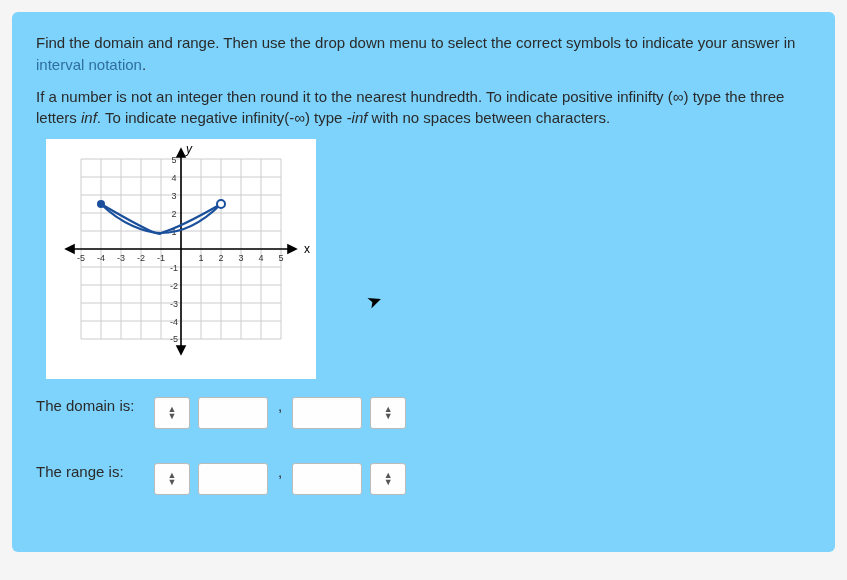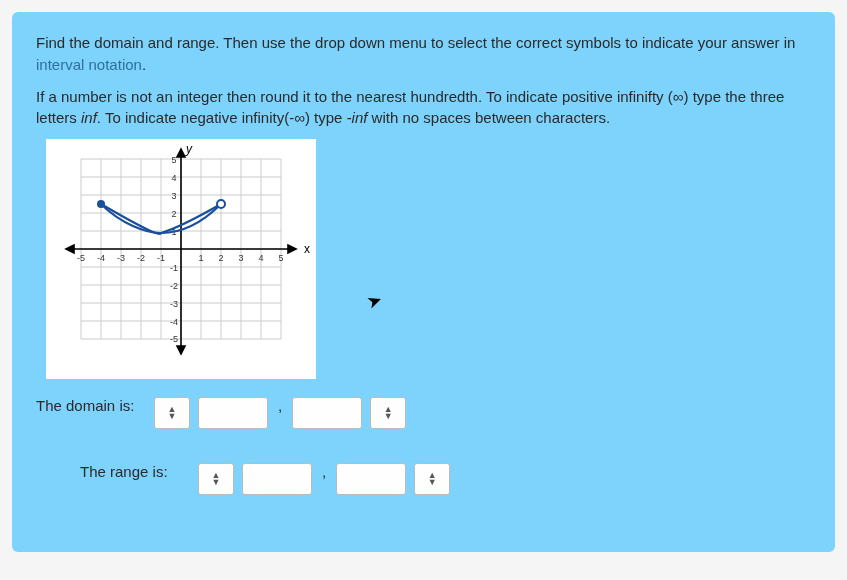--- a/index.html
+++ b/index.html
@@ -162,21 +162,21 @@
       <div class="select-arrows">▲<br>▼</div>
     </div>
     <input class="input-box" value="" style="">
     <span class="comma">,</span>
     <input class="input-box" value="" style="">
     <div class="select-box">
       <div class="select-arrows">▲<br>▼</div>
     </div>
   </div>
 
-  <div class="answer-row" style="margin-top:34px;margin-left:44px;">
+  <div class="answer-row" style="margin-top:34px;">
     <span class="label">The range is:</span>
     <div class="select-box">
       <div class="select-arrows">▲<br>▼</div>
     </div>
     <input class="input-box" value="" style="">
     <span class="comma">,</span>
     <input class="input-box" value="" style="">
     <div class="select-box">
       <div class="select-arrows">▲<br>▼</div>
     </div>

